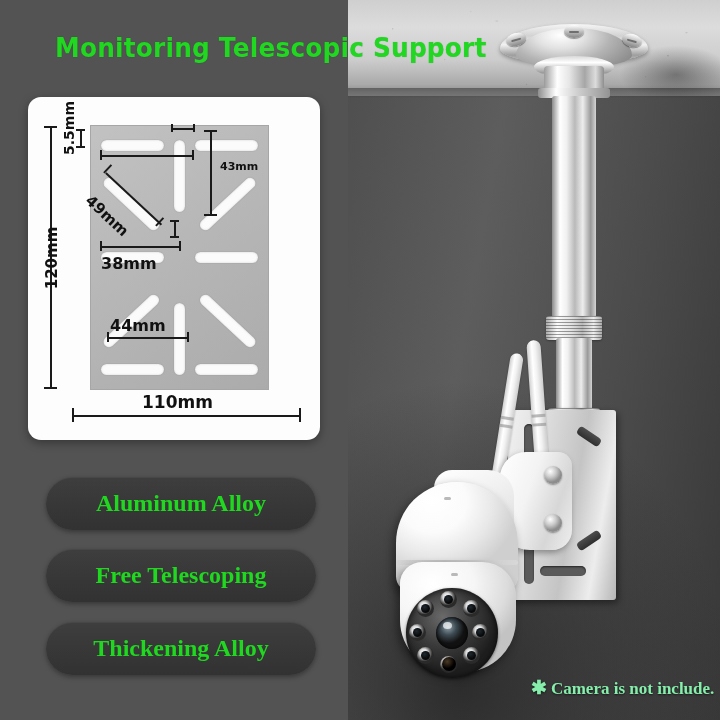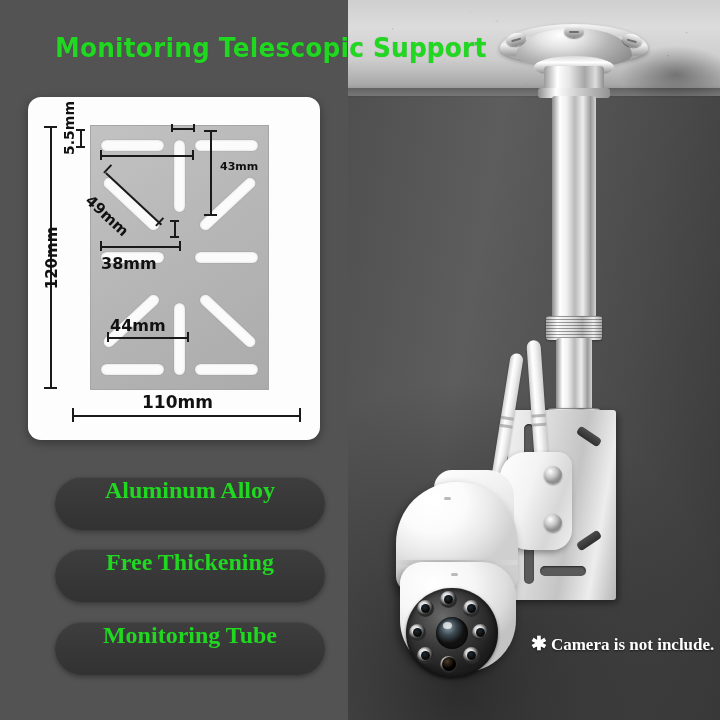--- a/index.html
+++ b/index.html
@@ -162,32 +162,32 @@
      background:linear-gradient(145deg,#c2c2c2 0%,#b7b7b7 45%,#ababab 100%);
      border:1px solid #a6a6a6;}
   .slot{position:absolute;background:#fbfbfb;border-radius:7px;
      box-shadow:0 0 1px rgba(120,120,120,.9), inset 0 0 2px rgba(170,170,170,.6);}
 
   
   .dim{position:absolute;background:#1a1a1a;}
   .dlabel{position:absolute;font-family:"DejaVu Sans",sans-serif;font-weight:bold;color:#111;white-space:nowrap;}
 
   
-  .pill{position:absolute;left:55px;width:270px;height:53px;border-radius:27px;
+  .pill{position:absolute;left:46px;width:270px;height:53px;border-radius:27px;
      background:linear-gradient(180deg,#3e3e3e 0%,#373737 55%,#323232 100%);
      box-shadow:0 2px 5px rgba(0,0,0,.35), inset 0 1px 0 rgba(255,255,255,.05);
-     display:flex;justify-content:center;}
+     display:flex;align-items:center;justify-content:center;}
   .pill span{font-family:"Liberation Serif",serif;font-weight:bold;font-size:24px;color:#1fd81f;}
   .pill.p1{top:477px;}
   .pill.p2{top:549px;}
   .pill.p3{top:622px;}
 
   
-  .note{position:absolute;left:531px;top:632px;
-     font-family:"Liberation Serif",serif;font-weight:bold;font-size:17px;color:#ffffff;
+  .note{position:absolute;left:531px;top:676px;
+     font-family:"Liberation Serif",serif;font-weight:bold;font-size:17px;color:#86efac;
      white-space:nowrap;text-shadow:0 1px 2px rgba(0,0,0,.6);}
   .note .ast{font-size:19px;margin-right:4px;}
 </style>
 </head>
 <body>
 
 <div id="stage">
 
   <div class="photo">
     <div class="photo-bg"></div>
@@ -324,23 +324,23 @@
     <div class="dim" style="left:44px;top:318px;width:228px;height:1.5px;"></div>
     <div class="dim" style="left:44px;top:311px;width:1.5px;height:14px;"></div>
     <div class="dim" style="left:271px;top:311px;width:1.5px;height:14px;"></div>
     <div class="dlabel" style="left:114px;top:295px;font-size:17px;">110mm</div>
   </div>
 
   <div class="pill p1">
     <span>Aluminum Alloy</span>
   </div>
   <div class="pill p2">
-    <span>Free Thickening</span>
+    <span>Free Telescoping</span>
   </div>
   <div class="pill p3">
-    <span>Monitoring Tube</span>
+    <span>Thickening Alloy</span>
   </div>
 
   <div class="note">
     <span class="ast">✱</span><span>Camera is not include.</span>
   </div>
 
 </div>
 
 </body></html>

